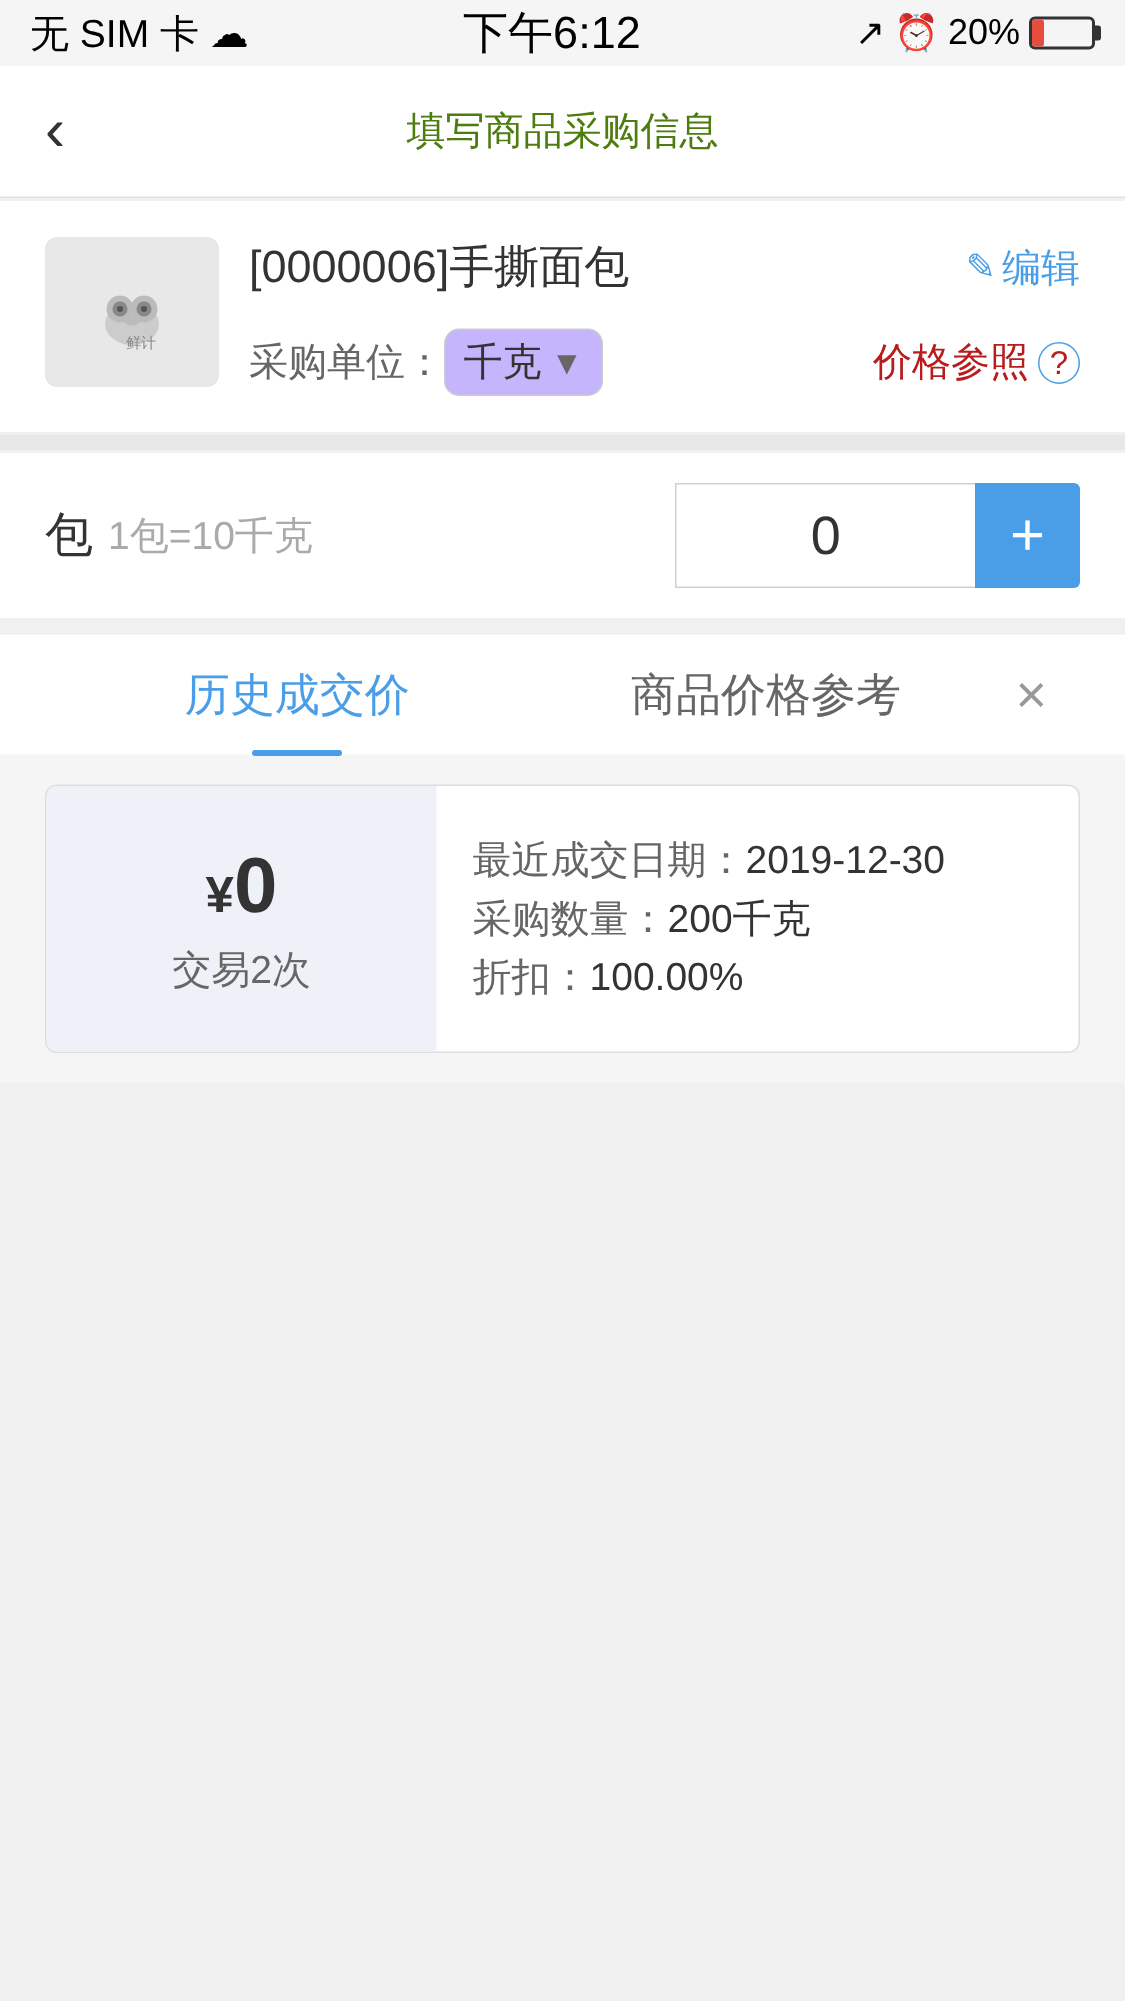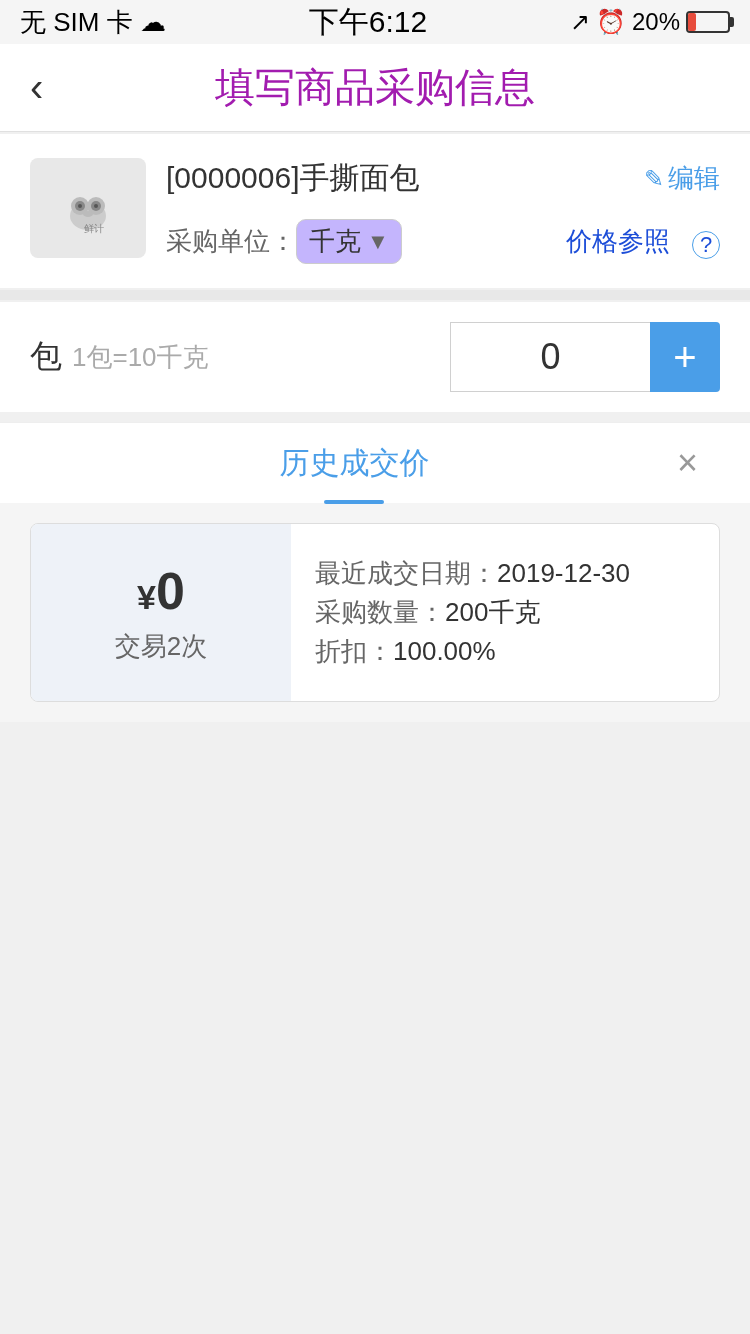--- a/index.html
+++ b/index.html
@@ -64,23 +64,23 @@
     .back-btn {
       font-size: 40px;
       color: #333;
       cursor: pointer;
       margin-right: 20px;
     }
     .header-title {
       position: absolute;
       left: 50%;
       transform: translateX(-50%);
-      font-size: 40px;
+      font-size: 26px;
       font-weight: 500;
-      color: #a21caf;
+      color: #4d7c0f;
     }
 
     
     .product-section {
       background: #fff;
       padding: 24px 30px;
       margin-top: 2px;
     }
     .product-row {
       display: flex;
@@ -138,24 +138,24 @@
       border-radius: 10px;
       padding: 4px 12px;
       font-size: 26px;
       color: #333;
       background: #c4b5fd;
       cursor: pointer;
     }
     .unit-select-arrow { margin-left: 6px; font-size: 22px; color: #666; }
     .price-ref-btn {
       font-size: 26px;
-      color: #1d4ed8;
-      display: flex;
-      align-items: flex-end;
-      gap: 22px;
+      color: #b91c1c;
+      display: flex;
+      align-items: center;
+      gap: 6px;
       cursor: pointer;
     }
 
     
     .divider-gray {
       height: 10px;
       background: #e8e8e8;
       margin: 2px 0;
     }
 
@@ -387,20 +387,23 @@
       <span>+</span>
     </div>
   </div>
 </div>
 
 <div class="tabs-section">
   <div class="tabs-header">
     <div class="tab-item active">
       <span>历史成交价</span>
     </div>
+    <div class="tab-item">
+      <span>商品价格参考</span>
+    </div>
     <span class="tab-close">×</span>
   </div>
 
   <div class="card-section">
     <div class="transaction-card">
       <div class="card-left">
         <div class="card-price">
           <span class="card-price-symbol">¥</span><span>0</span>
         </div>
         <div class="card-trade-count">交易2次</div>

